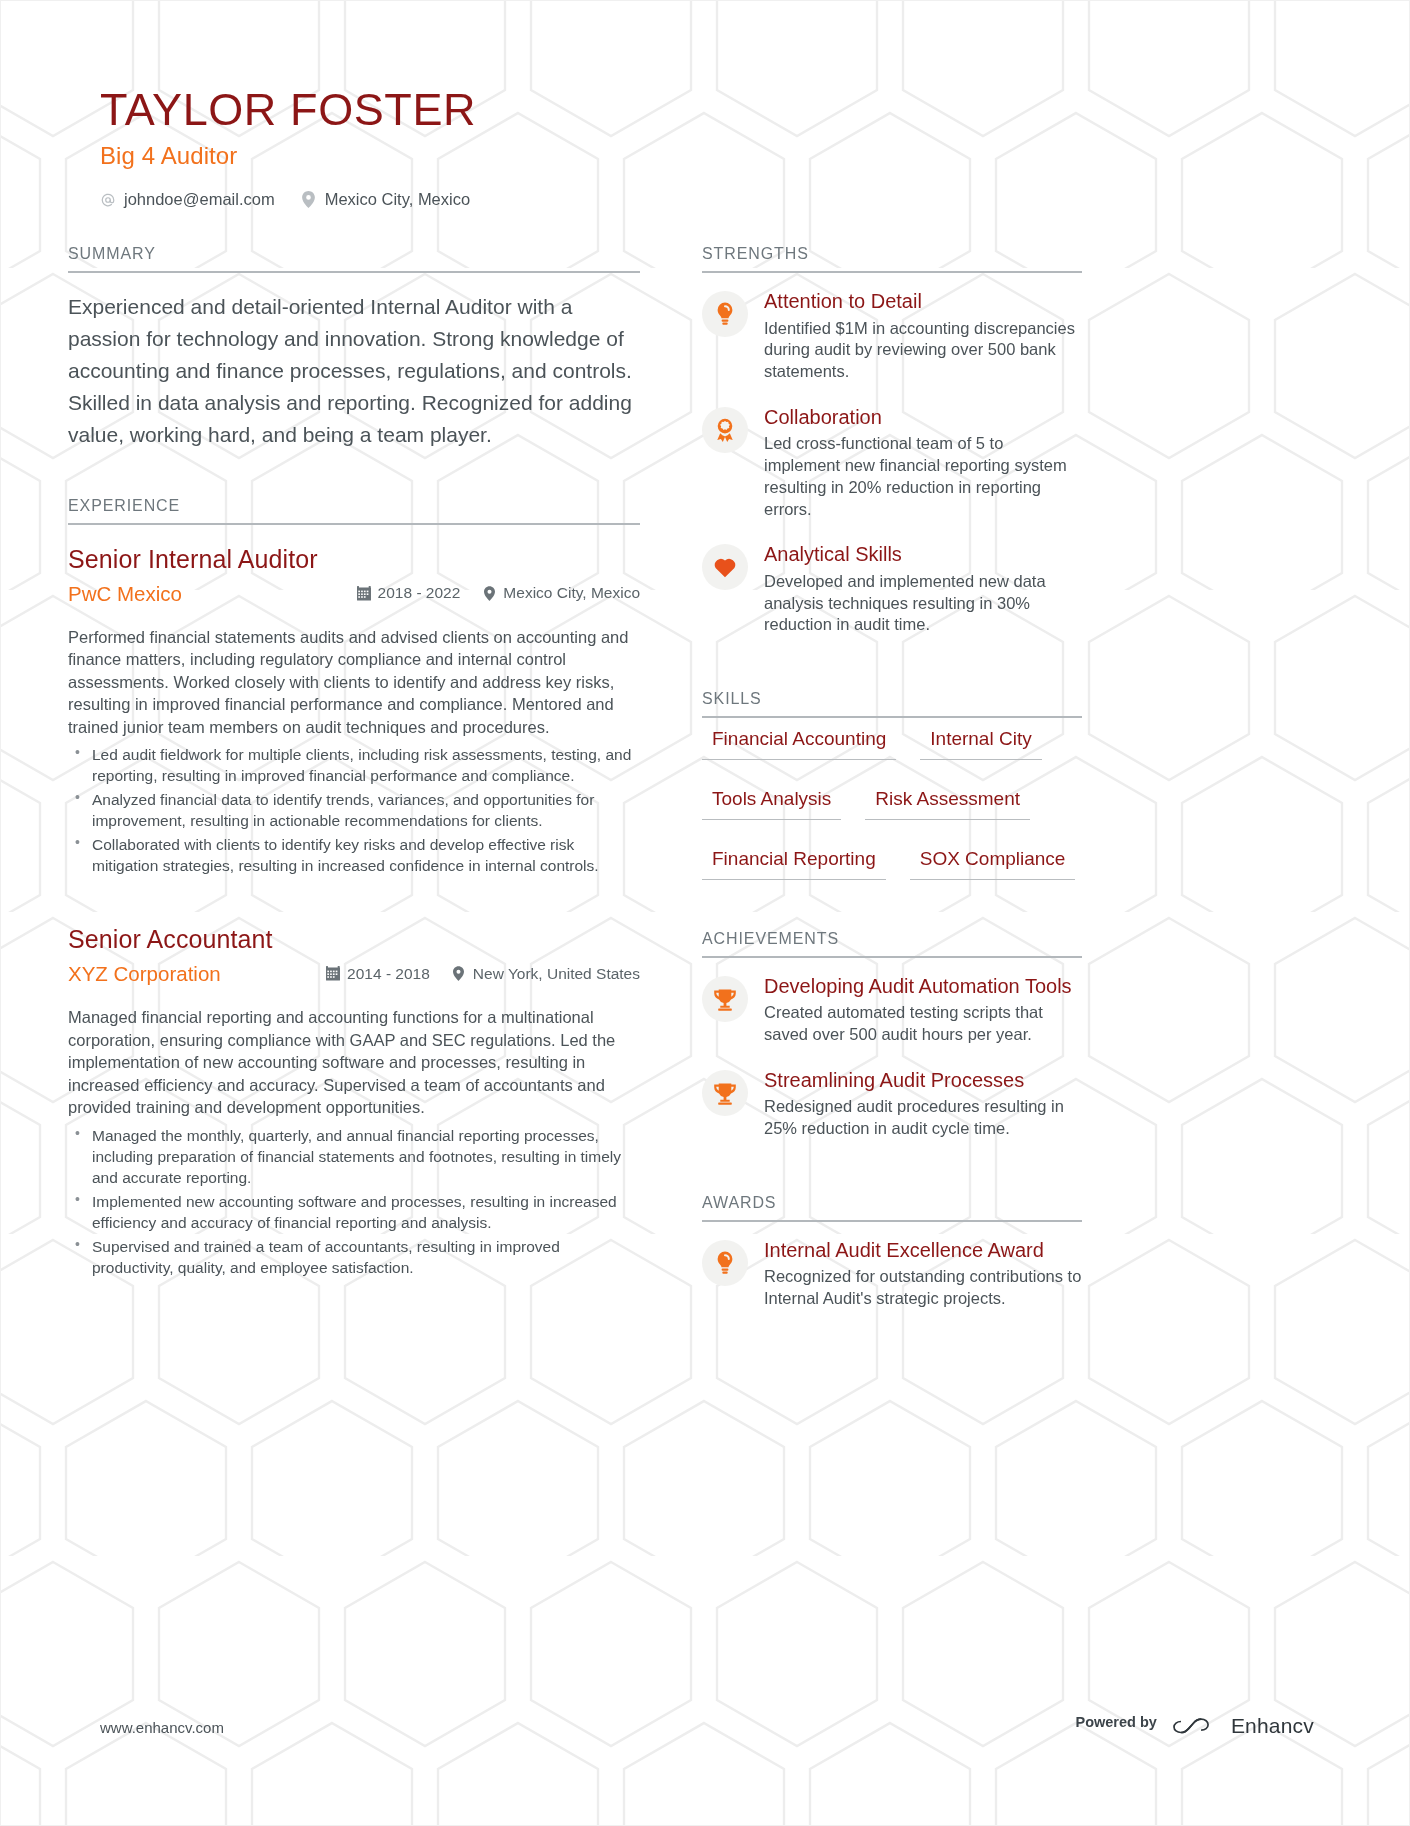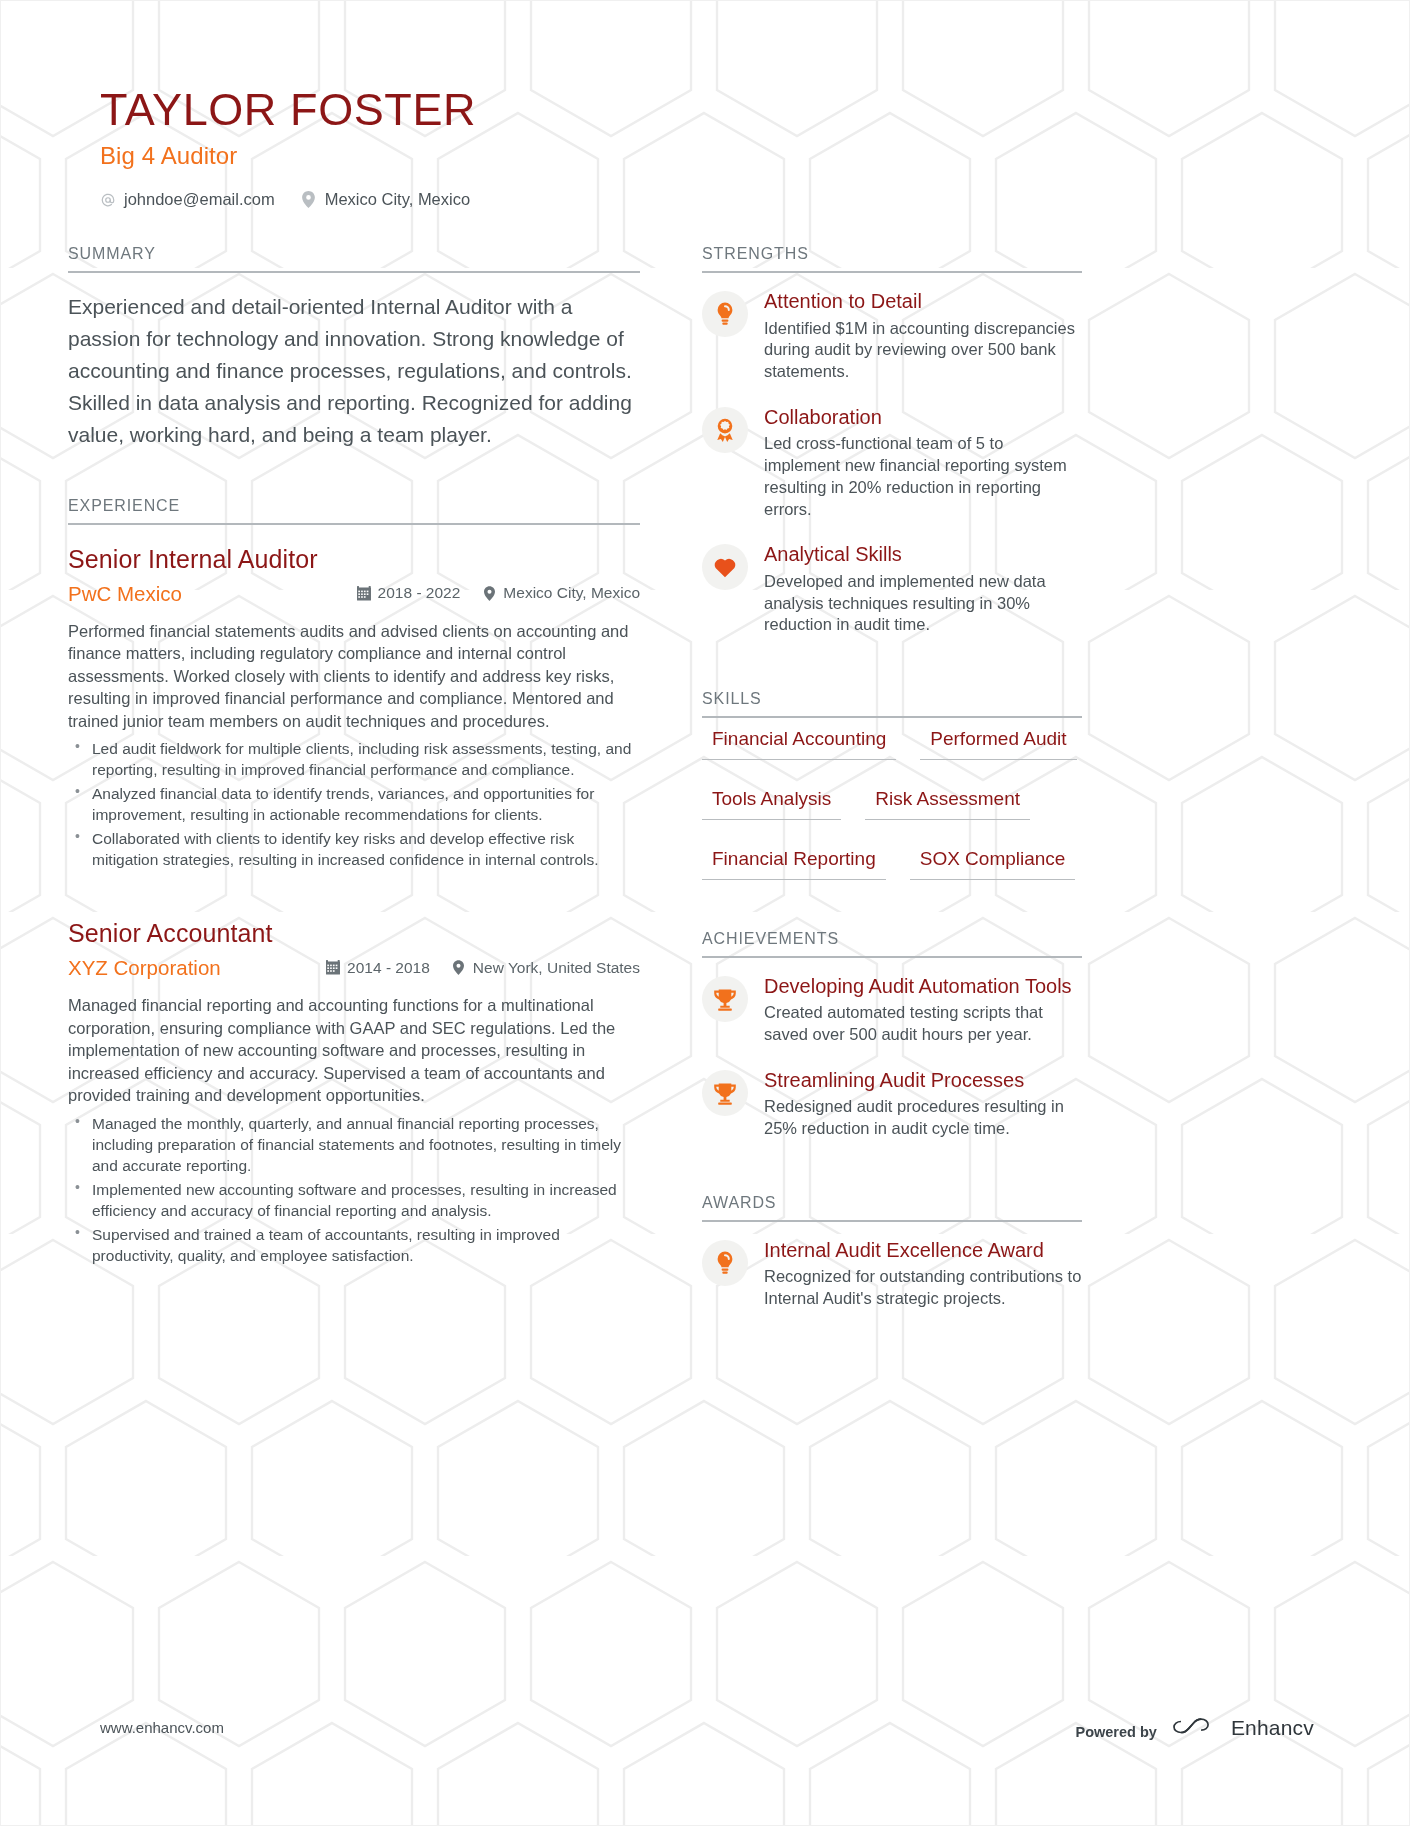--- a/index.html
+++ b/index.html
@@ -115,21 +115,21 @@
     display: flex; align-items: center; gap: 22px;
     margin-left: auto;
     font-size: 15.5px;
     color: #5b6469;
   }
   .exp-metaitem { display: flex; align-items: center; gap: 7px; white-space: nowrap; }
   .exp-metaitem .mi { width: 14px; height: 16px; display:inline-flex; align-items:center; justify-content:center; color:#6b7378; flex:none; }
   .exp-metaitem .mi svg { display:block; }
 
   .exp-desc {
-    margin-top: 14px;
+    margin-top: 20px;
     font-size: 16.5px;
     line-height: 1.36;
     color: #4b5358;
   }
   .exp-bullets { margin-top: 6px; list-style: none; }
   .exp-bullets li {
     position: relative;
     padding-left: 24px;
     font-size: 15.5px;
     line-height: 1.36;
@@ -191,21 +191,21 @@
   
   .footer {
     position: absolute;
     left: 100px; right: 96px;
     bottom: 86px;
     display: flex;
     align-items: center;
     z-index: 3;
   }
   .footer-url { font-size: 15px; color: #4b5358; }
-  .footer-right { margin-left: auto; display: flex; align-items: flex-end; gap: 14px; }
+  .footer-right { margin-left: auto; display: flex; align-items: flex-start; gap: 14px; }
   .powered { font-size: 14.5px; color: #3c444a; font-weight: bold; }
   .brandmark { display:flex; align-items:center; }
   .brandname { font-size: 21px; color: #2f363b; letter-spacing: 0.2px; }
 </style>
 </head>
 <body>
 
 <div id="page">
 
   <svg id="hexbg" width="1410" height="1826" viewBox="0 0 1410 1826" aria-hidden="true">
@@ -403,21 +403,21 @@
 
           </div>
         </div>
 
         <div class="rsec-gap"></div>
 
         <div class="sec">
           <div class="sec-head">SKILLS</div>
           <div class="skills-wrap">
             <span class="skill-tag">Financial Accounting</span>
-            <span class="skill-tag">Performed Audit</span>
+            <span class="skill-tag">Internal City</span>
             <span class="skill-tag">Tools Analysis</span>
             <span class="skill-tag">Risk Assessment</span>
             <span class="skill-tag">Financial Reporting</span>
             <span class="skill-tag">SOX Compliance</span>
           </div>
         </div>
 
         <div class="rsec-gap"></div>
 
         <div class="sec">

